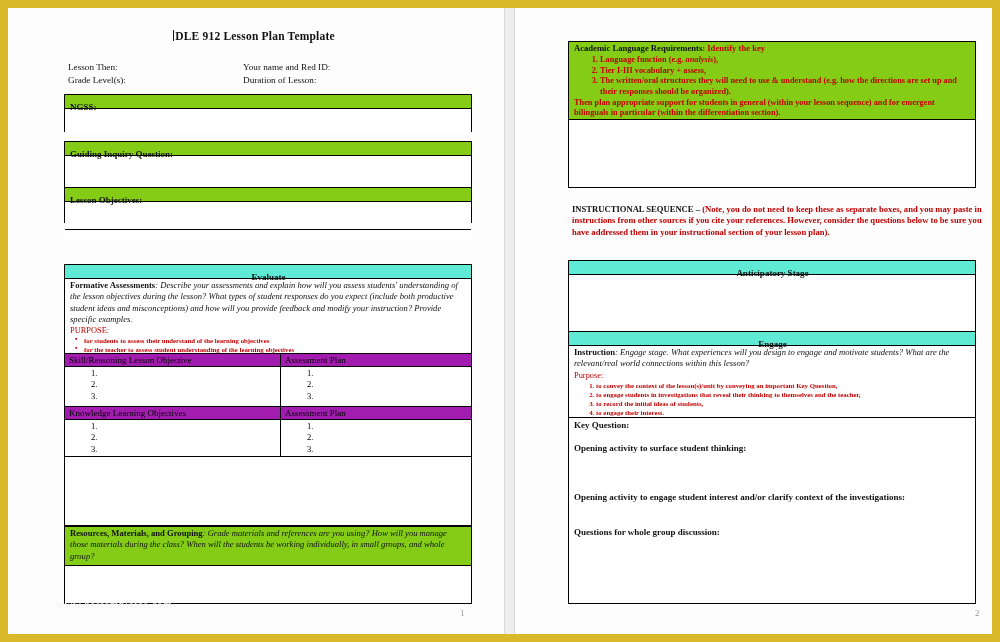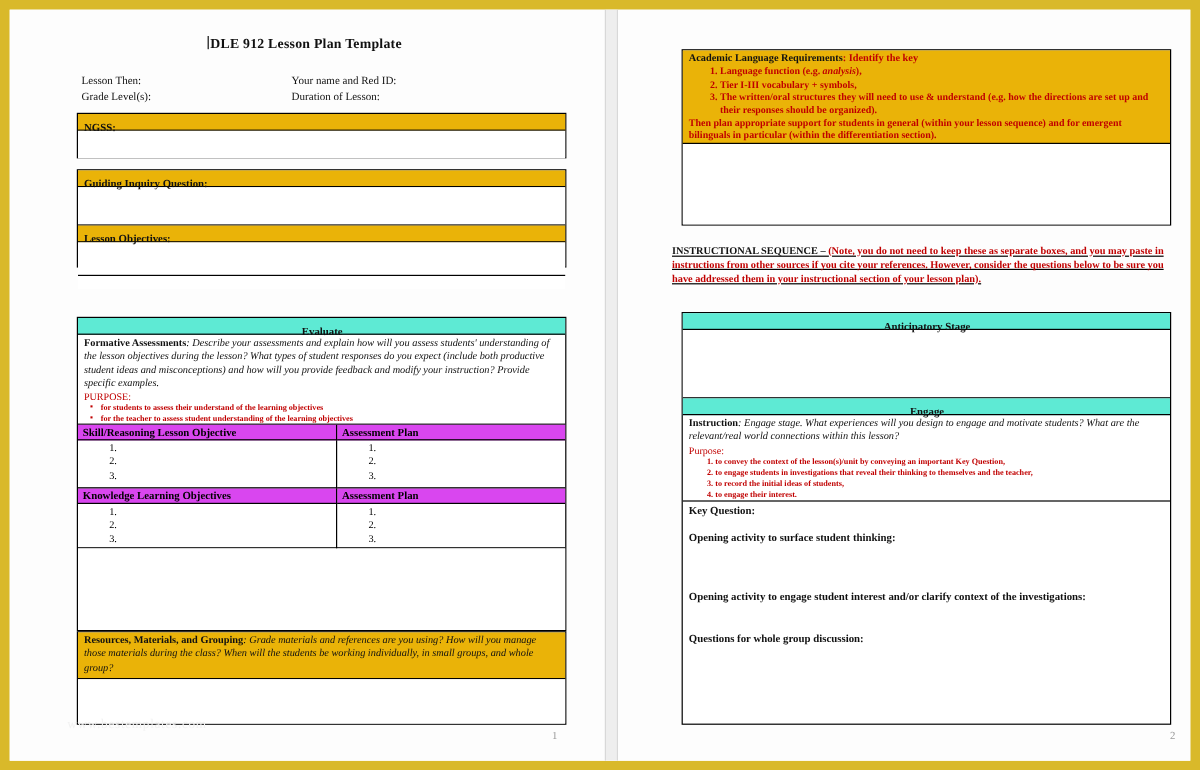--- a/index.html
+++ b/index.html
@@ -40,42 +40,42 @@
   .caret{display:inline-block;width:1px;height:11px;background:#111;vertical-align:-1px;margin-right:1px;}
 
   .meta{position:absolute;left:60px;top:53px;font-size:9.2px;color:#111;line-height:12.5px;}
   .meta .col2{position:absolute;left:175px;top:0;white-space:nowrap;}
   .meta .col1{white-space:nowrap;}
 
   
   .tbl{position:absolute;border:1px solid #000;box-sizing:border-box;background:#fff;}
   .row{border-bottom:1px solid #000;box-sizing:border-box;}
   .row:last-child{border-bottom:none;}
-  .hdr-pink{background:#eab308;}
+  .hdr-pink{background:#84cc16;}
   .hdr-green{background:#5eead4;}
   .cellpad{padding:1px 4px 1px 5px;}
   .lbl{font-size:9px;font-weight:bold;color:#111;line-height:11px;}
   .lbl-c{text-align:center;}
   .it{font-style:italic;font-weight:normal;}
   .red{color:#c00000;}
   .redb{color:#c00000;font-weight:bold;}
   .blank{background:#fff;}
 
   .body-txt{font-size:8.6px;line-height:11.3px;color:#111;}
   ul.sq{list-style:none;margin:0;padding:0 0 0 14px;}
   ul.sq li{position:relative;font-size:6.8px;line-height:9.2px;color:#c00000;font-weight:bold;margin:0;}
   ul.sq li:before{content:"\25AA";position:absolute;left:-9px;top:-1px;font-size:7px;}
   ol.num{margin:0;padding:0 0 0 22px;}
   ol.num li{font-size:6.8px;line-height:9.3px;color:#c00000;font-weight:bold;}
   ol.numbig{margin:1px 0 0 0;padding:0 0 0 26px;}
   ol.numbig li{font-size:8.3px;line-height:10.6px;color:#c00000;font-weight:bold;}
 
   .subtable{width:100%;border-collapse:collapse;table-layout:fixed;}
   .subtable td,.subtable th{border:1px solid #000;padding:1px 4px;vertical-align:top;}
-  .subtable th{font-size:9px;font-weight:bold;text-align:left;background:#d946ef;}
+  .subtable th{font-size:9px;font-weight:normal;text-align:left;background:#a21caf;}
   .subtable td{font-size:8.6px;}
   .numlist{margin:0;padding:0 0 0 22px;}
   .numlist div{font-size:8.6px;line-height:11.4px;}
 
   .wm{position:absolute;left:48px;bottom:24px;font-size:11px;color:#f2f2f2;letter-spacing:.6px;}
   .seqnote{position:absolute;font-size:8.6px;line-height:11.4px;font-weight:bold;}
 </style>
 </head>
 <body>
 
@@ -197,29 +197,29 @@
 
   <div class="page page2">
 
     <div class="tbl" style="left:48px;top:33px;width:408px;height:147px;">
       <div class="row hdr-pink cellpad" style="height:78px;">
         <div class="body-txt">
           <b>Academic Language Requirements</b><b class="red">: Identify the key</b>
         </div>
         <ol class="numbig">
           <li><span>Language function (e.g. </span><i>analysis</i><span>),</span></li>
-          <li>Tier I-III vocabulary + symbols,</li>
+          <li>Tier I-III vocabulary + assess,</li>
           <li>The written/oral structures they will need to use &amp; understand (e.g. how the directions are set up and their responses should be organized).</li>
         </ol>
         <div class="redb" style="font-size:8.3px;line-height:10.6px;">Then plan appropriate support for students in general (within your lesson sequence) and for emergent bilinguals in particular (within the differentiation section).</div>
       </div>
       <div class="row blank" style="height:67px;"></div>
     </div>
 
-    <div class="seqnote" style="left:40px;top:196px;width:412px;text-decoration:underline;">
+    <div class="seqnote" style="left:52px;top:196px;width:412px;">
       <span style="color:#111;">INSTRUCTIONAL SEQUENCE – </span><span class="red">(Note, you do not need to keep these as separate boxes, and you may paste in instructions from other sources if you cite your references.  However, consider the questions below to be sure you have addressed them in your instructional section of your lesson plan).</span>
     </div>
 
     <div class="tbl" style="left:48px;top:252px;width:408px;height:344px;">
       <div class="row hdr-green cellpad lbl-c" style="height:14px;">
         <span class="lbl">Anticipatory Stage</span>
       </div>
       <div class="row blank" style="height:57px;"></div>
 
       <div class="row hdr-green cellpad lbl-c" style="height:14px;">

